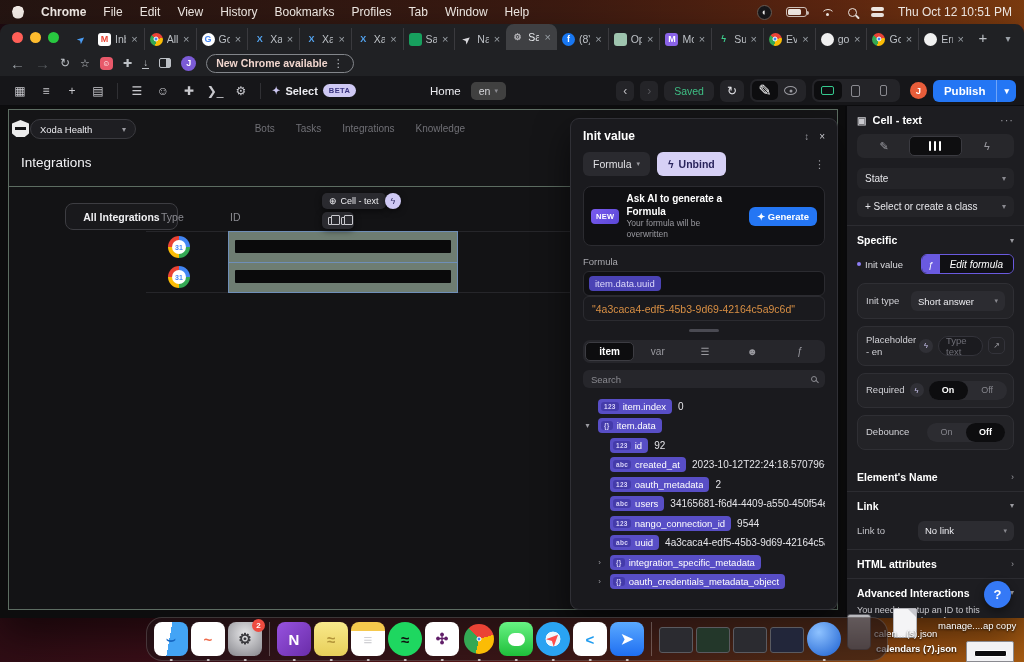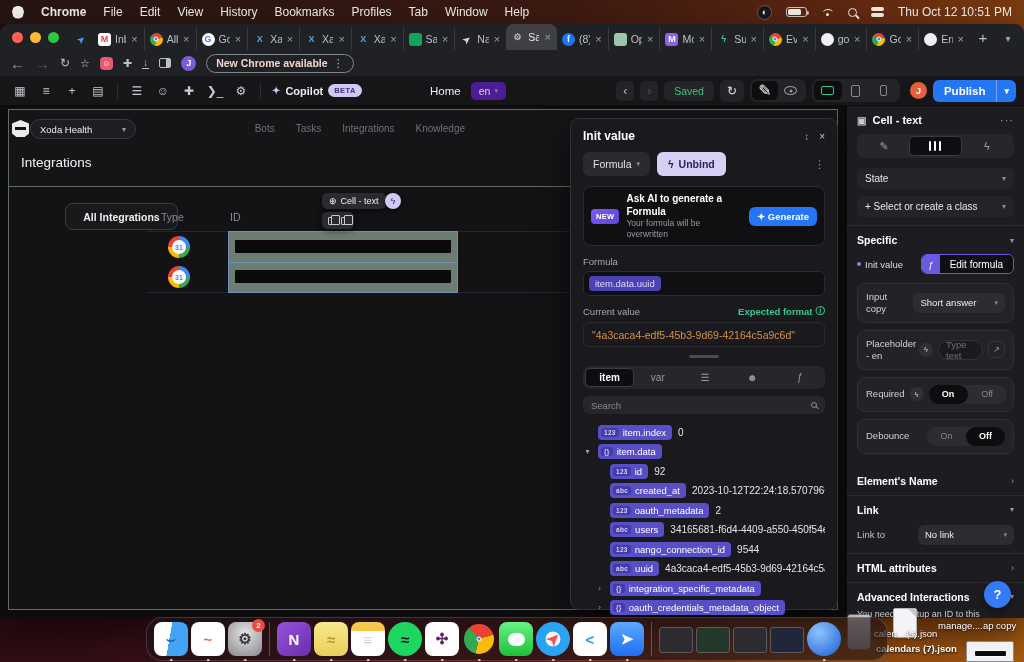--- a/index.html
+++ b/index.html
@@ -73,21 +73,21 @@
   
   .weweb{position:absolute;top:52px;left:0;right:0;bottom:0;background:#161619;border-radius:0 0 0 0;}
   .ww-toolbar{position:absolute;top:0;left:0;right:0;height:30px;display:flex;align-items:center;padding:0 8px;gap:2px;border-bottom:1px solid #0c0c0e;}
   .tbi{width:24px;height:22px;display:flex;align-items:center;justify-content:center;color:#c9c9ce;font-size:12px;border-radius:5px;}
   .tb-div{width:1px;height:16px;background:#303034;margin:0 5px;}
   .copilot{display:flex;align-items:center;gap:5px;color:#ececf1;font-size:11px;font-weight:bold;padding:0 4px;}
   .copilot .spark{color:#cfc9f4;font-size:10px;}
   .beta{background:#cfc9f4;color:#3a3480;font-size:7.5px;font-weight:bold;border-radius:7px;padding:2px 6px;letter-spacing:.4px;}
   .tb-center{position:absolute;left:430px;display:flex;align-items:center;gap:10px;}
   .home-lbl{color:#ececf1;font-size:11.5px;}
-  .lang-pill{display:flex;align-items:center;gap:4px;background:#4c1d95;border-radius:5px;padding:3px 8px;color:#d6d6da;font-size:10.5px;}
+  .lang-pill{display:flex;align-items:center;gap:4px;background:#404040;border-radius:5px;padding:3px 8px;color:#d6d6da;font-size:10.5px;}
   .tb-right{position:absolute;right:8px;display:flex;align-items:center;gap:6px;}
   .histbtn{width:18px;height:20px;background:#242428;border-radius:5px;color:#bdbdc2;display:flex;align-items:center;justify-content:center;font-size:12px;}
   .histbtn.dis{color:#55555a;}
   .saved{background:#242428;border-radius:6px;padding:4px 10px;color:#3fbf85;font-size:10.5px;}
   .sync{width:24px;height:22px;background:#242428;border-radius:6px;color:#e6e6ea;display:flex;align-items:center;justify-content:center;font-size:12px;}
   .mode-group,.dev-group{display:flex;background:#242428;border-radius:7px;padding:2px;align-items:center;}
   .mode-cell{width:26px;height:19px;display:flex;align-items:center;justify-content:center;border-radius:5px;color:#9a9aa0;}
   .mode-cell.active{background:#0d0d0f;color:#fff;}
   .eye{width:13px;height:9px;border:1.5px solid #9a9aa0;border-radius:50%;position:relative;}
   .eye::after{content:"";position:absolute;left:50%;top:50%;transform:translate(-50%,-50%);width:3px;height:3px;border-radius:50%;background:#9a9aa0;}
@@ -190,21 +190,21 @@
     padding:0 8px;font-size:10px;color:#e6e6ea;margin-bottom:7px;}
   .sel .car{color:#8a8a90;font-size:8px;}
   .in-div{height:1px;background:#2c2c31;margin:8px -10px;}
   .sec-head{display:flex;align-items:center;justify-content:space-between;font-size:10.5px;font-weight:bold;color:#fff;margin:4px 0 8px;}
   .sec-head .car{color:#9a9aa0;font-size:8px;font-weight:normal;}
   .iv-row{display:flex;align-items:center;justify-content:space-between;margin-bottom:9px;}
   .iv-lbl{display:flex;align-items:center;gap:4px;font-size:9.5px;color:#dcdce0;}
   .pdot{width:4px;height:4px;border-radius:50%;background:#8d7ef5;}
   .editf{display:flex;align-items:stretch;height:20px;border:1px solid #6a5ae0;border-radius:6px;overflow:hidden;}
   .editf .fseg{width:18px;background:#6a5ae0;color:#fff;font-size:9.5px;font-style:italic;display:flex;align-items:center;justify-content:center;}
-  .editf .etxt{background:#101014;color:#fff;font-size:10px;display:flex;align-items:center;padding:0 10px;}
+  .editf .etxt{background:#101014;color:#fff;font-size:10px;display:flex;align-items:center;padding:0 10px;font-style:italic;}
   .card{background:#232327;border:1px solid #2f2f34;border-radius:8px;padding:7px 8px;margin-bottom:7px;display:flex;align-items:center;justify-content:space-between;gap:5px;}
   .c-lbl{font-size:9.5px;color:#d2d2d7;line-height:1.25;}
   .mini-sel{background:#2c2c31;border-radius:6px;height:20px;display:flex;align-items:center;justify-content:space-between;padding:0 7px;font-size:9.5px;color:#ececf0;}
   .plug-ic{width:14px;height:14px;border-radius:50%;background:#303036;color:#cfc9f4;font-size:7.5px;display:flex;align-items:center;justify-content:center;flex:0 0 14px;}
   .ph-input{background:#1b1b1f;border:1px solid #33333a;border-radius:10px;height:20px;display:flex;align-items:center;padding:0 7px;font-size:9.5px;color:#6e6e76;flex:1;}
   .expand-btn{width:17px;height:17px;border:1px solid #33333a;border-radius:5px;color:#9a9aa0;font-size:8px;display:flex;align-items:center;justify-content:center;}
   .toggle{display:flex;background:#2c2c31;border-radius:10px;height:19px;width:78px;flex:0 0 78px;}
   .t-opt{flex:1;display:flex;align-items:center;justify-content:center;font-size:9px;color:#85858c;}
   .t-opt.active{background:#0d0d0f;border-radius:10px;color:#fff;font-weight:bold;}
   .row-head{display:flex;align-items:center;justify-content:space-between;font-size:10.5px;font-weight:bold;color:#fff;}
@@ -399,21 +399,21 @@
             <span class="tb-div"></span>
             <span class="tbi">☰</span>
             <span class="tbi">☺</span>
             <span class="tbi">✚</span>
             <span class="tbi">❯_</span>
             <span class="tbi">⚙</span>
             <span class="tb-div"></span>
           </span>
         <span class="copilot">
           <span class="spark">✦</span>
-          <span>Copilot</span>
+          <span>Select</span>
           <span class="beta">BETA</span>
         </span>
         <span class="tb-center">
           <span class="home-lbl">Home</span>
           <span class="lang-pill">
             <span>en</span>
             <span style="font-size:7px;color:#8a8a90">▾</span>
           </span>
         </span>
         <span class="tb-right">
@@ -521,27 +521,20 @@
               <span>
                 <div class="ai-tit">Ask AI to generate a Formula</div>
                 <div class="ai-sub">Your formula will be overwritten</div>
               </span>
               <span class="gen-btn">✦ <span>Generate</span></span>
             </div>
             <div class="pp-lbl">Formula</div>
             <div class="formula-box">
               <span class="token">item.data.uuid</span>
             </div>
-            <div class="cv-row">
-              <span class="pp-lbl" style="margin:0">Current value</span>
-              <span class="expected">
-                <span>Expected format</span>
-                <span>ⓘ</span>
-              </span>
-            </div>
             <div class="value-box">"4a3caca4-edf5-45b3-9d69-42164c5a9c6d"</div>
             <div class="handle"></div>
             <div class="pp-tabs">
               <span class="pp-tab active">item</span>
               <span class="pp-tab">var</span>
               <span class="pp-tab">☰</span>
               <span class="pp-tab">☻</span>
               <span class="pp-tab" style="font-style:italic;">ƒ</span>
             </div>
             <div class="pp-search">
@@ -666,21 +659,21 @@
             <span class="iv-lbl">
                 <span class="pdot"></span>
               <span>Init value</span>
               </span>
             <span class="editf">
               <span class="fseg">ƒ</span>
               <span class="etxt">Edit formula</span>
             </span>
           </div>
           <div class="card">
-            <span class="c-lbl">Input copy</span>
+            <span class="c-lbl">Init type</span>
             <span class="mini-sel" style="width:94px">
               <span>Short answer</span>
                 <span class="car" style="font-size:7px;color:#8a8a90">▾</span>
             </span>
           </div>
           <div class="card">
             <span class="c-lbl" style="width:48px">Placeholder - en</span>
             <span class="plug-ic">ϟ</span>
             <span class="ph-input">Type text</span>
             <span class="expand-btn">↗</span>

